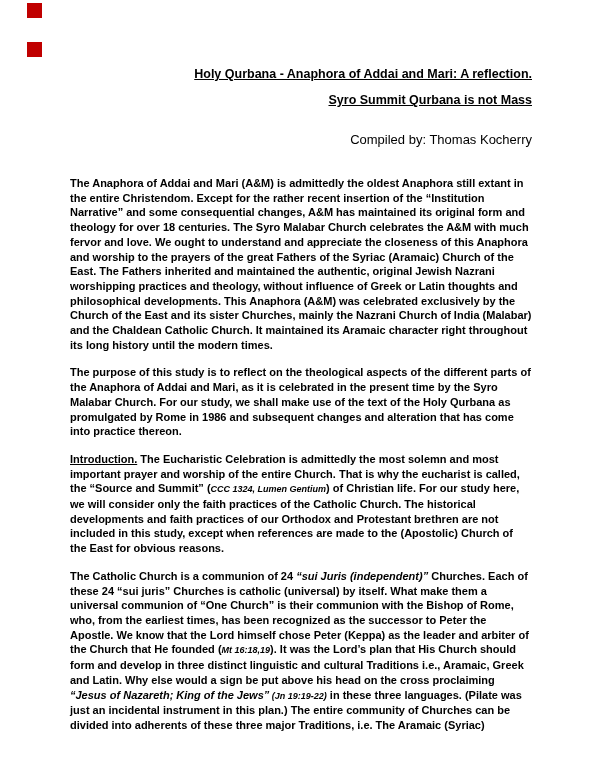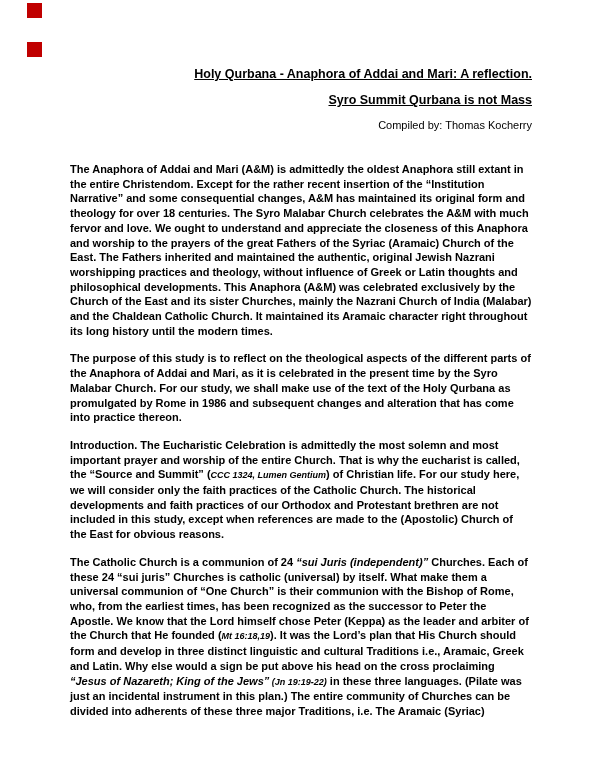--- a/index.html
+++ b/index.html
@@ -28,33 +28,33 @@
   .title {
     text-align: right;
     font-size: 12.5px;
     font-weight: bold;
     line-height: 16px;
   }
   .title .u { text-decoration: underline; }
   .title2 { margin-top: 10px; }
   .byline {
     text-align: right;
-    font-size: 11px;
+    font-size: 13px;
     line-height: 17px;
-    margin-top: 9px;
+    margin-top: 23px;
   }
   .body-text { margin-top: 28px; }
   p.para {
     font-size: 11px;
     line-height: 14.7px;
     margin: 0 0 13px 0;
     text-align: left;
   }
   .run { font-style: normal; font-weight: bold; }
-  .run.bold-underline { font-weight: bold; }
+  .run.bold-underline { font-weight: bold; text-decoration: underline; }
   .run.italic { font-style: italic; }
   .run.bold-italic { font-weight: bold; font-style: italic; }
   .run.small-italic { font-style: italic; font-size: 9px; text-align: right; }
 </style>
 </head>
 <body>
 
 <div class="marker m1" style="background: rgb(192, 0, 0);"></div>
 <div class="marker m2" style="background: rgb(192, 0, 0);"></div>
 

